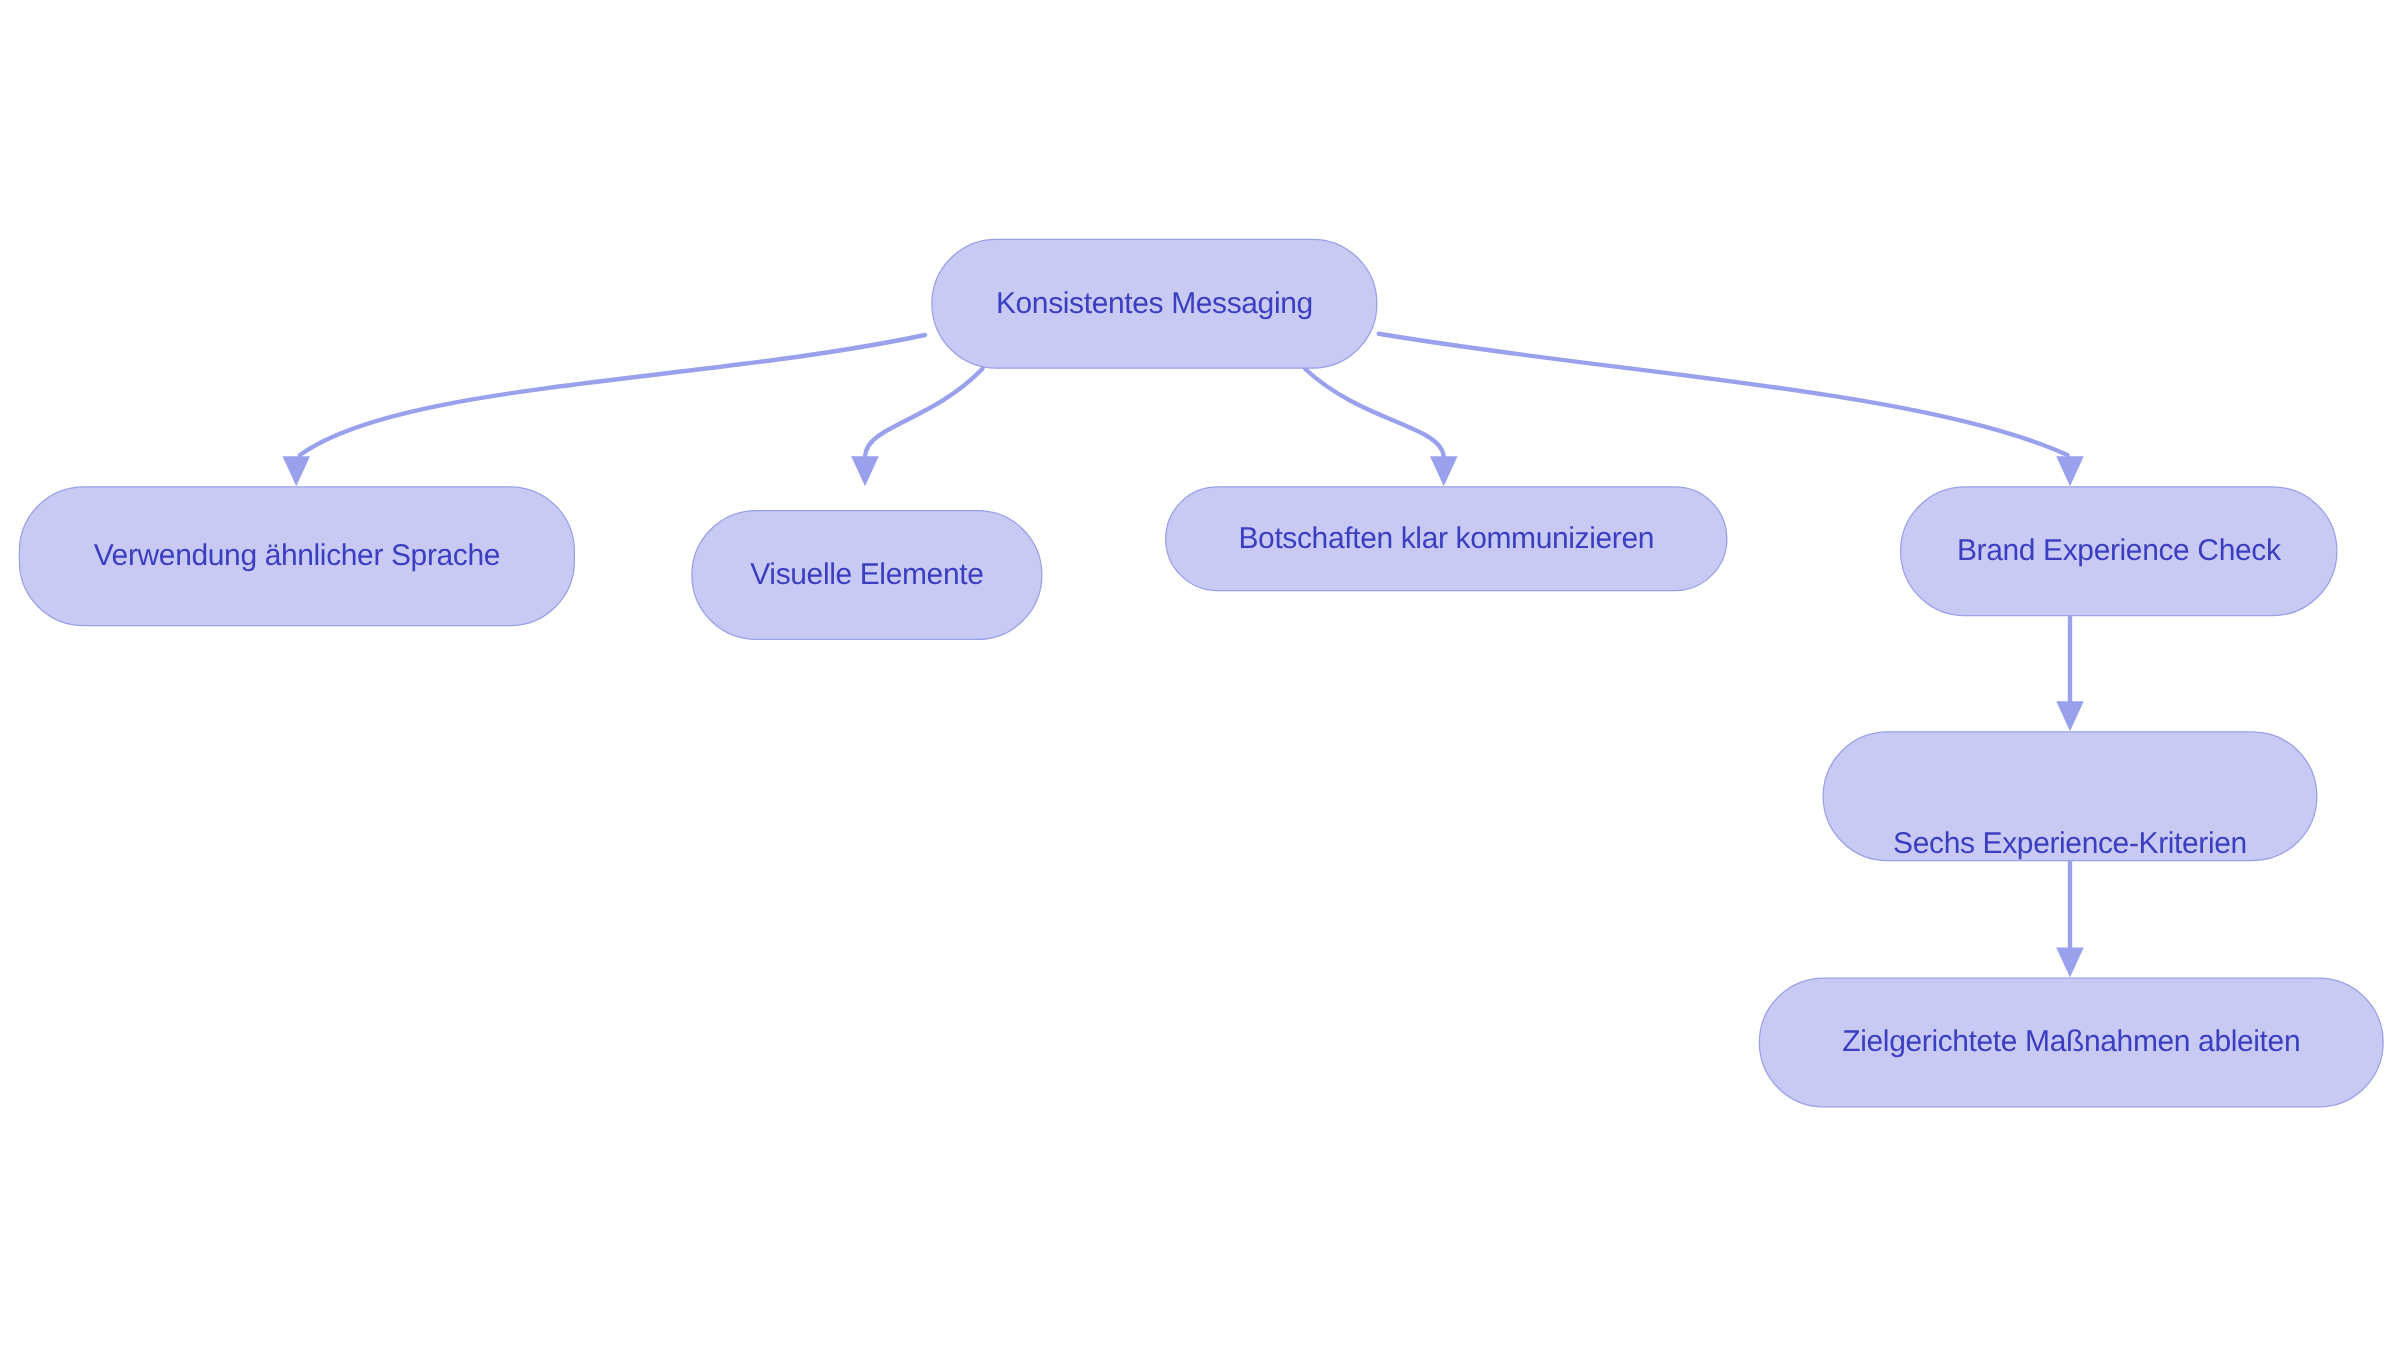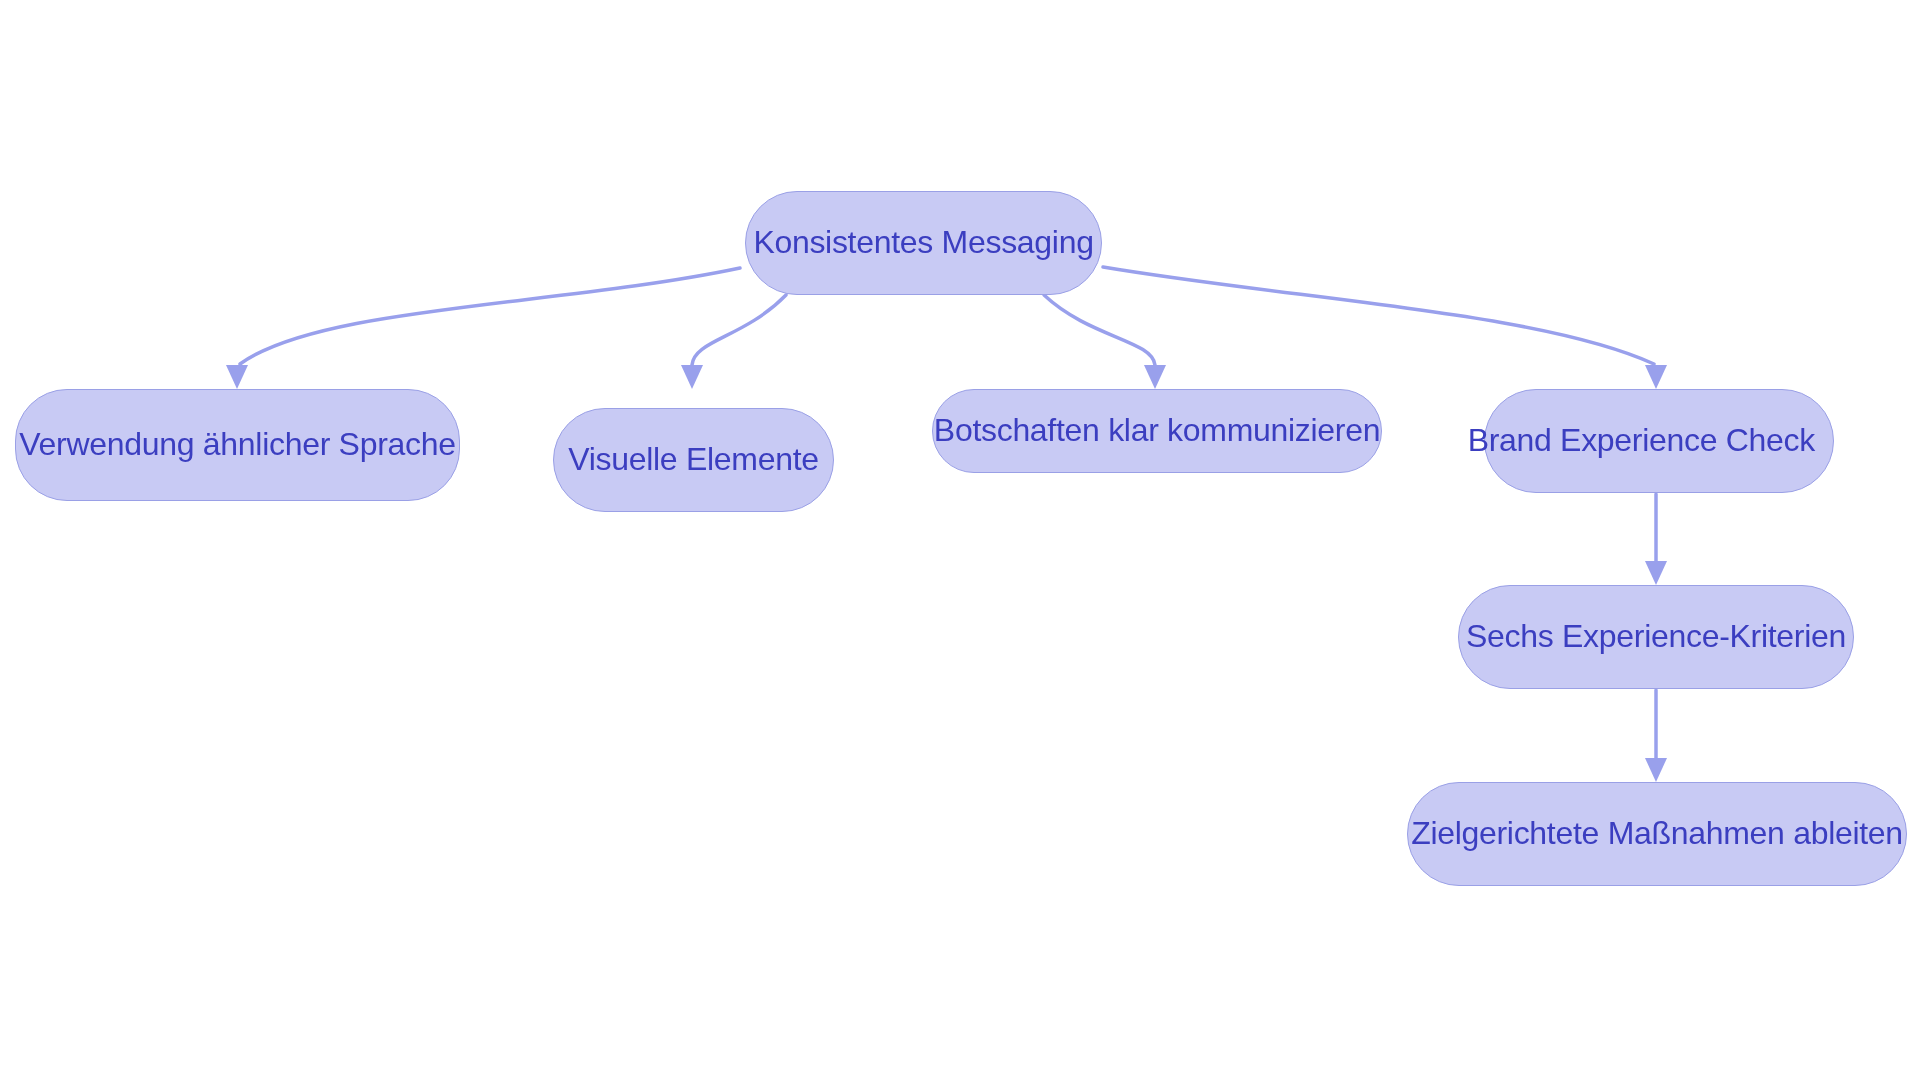--- a/index.html
+++ b/index.html
@@ -32,21 +32,21 @@
     background: var(--node-fill, #c8caf4);
     border: 1.5px solid var(--node-border, #9aa0e6);
     border-radius: 52px;
     display: flex;
     align-items: center;
     justify-content: center;
     text-align: center;
   }
   .node span {
     color: var(--node-text, #3b3ec0);
-    font-size: 32px;
+    font-size: 24px;
     letter-spacing: -0.3px;
     line-height: 1.1;
     padding: 0 18px;
     white-space: nowrap;
   }
 </style>
 </head>
 <body>
 
 <div class="canvas">
@@ -70,23 +70,23 @@
       </div>
       <div class="node" style="left: 15px; top: 389px; width: 445px; height: 112px;">
         <span>Verwendung ähnlicher Sprache</span>
       </div>
       <div class="node" style="left: 553px; top: 408px; width: 281px; height: 104px;">
         <span>Visuelle Elemente</span>
       </div>
       <div class="node" style="left: 932px; top: 389px; width: 450px; height: 84px;">
         <span>Botschaften klar kommunizieren</span>
       </div>
-      <div class="node" style="left: 1484px; top: 389px; width: 350px; height: 104px; justify-content: flex-end;">
+      <div class="node" style="left: 1520px; top: 389px; width: 350px; height: 104px;">
         <span>Brand Experience Check</span>
       </div>
-      <div class="node" style="left: 1458px; top: 585px; width: 396px; height: 104px;">
+      <div class="node" style="left: 1458px; top: 585px; width: 396px; height: 104px; align-items: flex-end;">
         <span>Sechs Experience-Kriterien</span>
       </div>
       <div class="node" style="left: 1407px; top: 782px; width: 500px; height: 104px;">
         <span>Zielgerichtete Maßnahmen ableiten</span>
       </div>
     </div>
 </div>
 
 </body></html>

